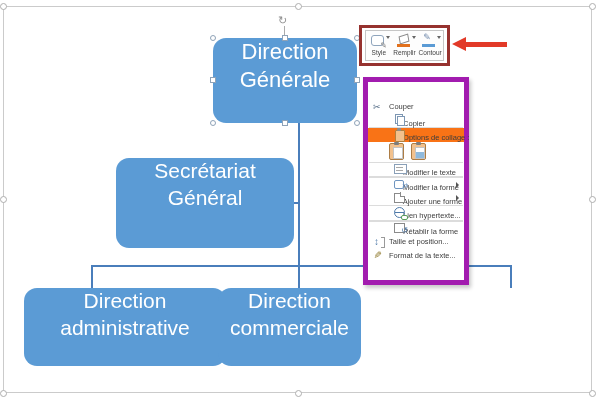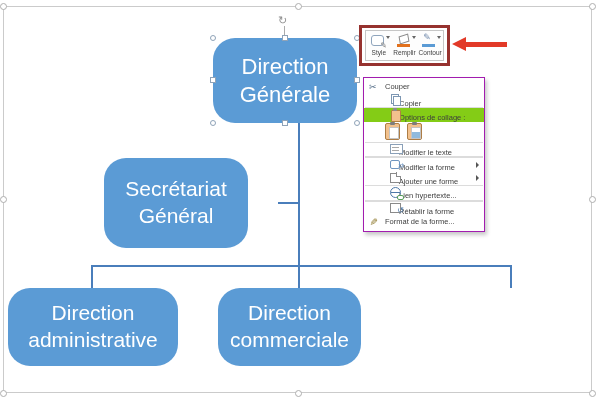--- a/index.html
+++ b/index.html
@@ -2,35 +2,35 @@
 <html><head>
 <meta charset="utf-8">
 <style>
   html,body{margin:0;padding:0;background:#fff;}
   #screen{position:relative;width:600px;height:407px;background:#fff;overflow:hidden;
           font-family:"Liberation Sans",sans-serif;}
   
   .frame{position:absolute;left:3px;top:6px;width:589px;height:387px;border:1px solid #cbcbcb;box-sizing:border-box;}
   .fh{position:absolute;width:7px;height:7px;background:#fff;border:1px solid #aeaeae;border-radius:50%;box-sizing:border-box;z-index:5;}
   
-  .node{position:absolute;background:#5b9bd5;border-radius:22px;color:#fff;display:flex;align-items:center;justify-content:center;text-align:center;font-size:21px;line-height:1.27;z-index:3;}
+  .node{position:absolute;background:#5b9bd5;border-radius:13px;color:#fff;display:flex;align-items:flex-start;justify-content:center;text-align:center;font-size:21px;line-height:1.27;z-index:3;}
   .node .lbl{padding:0 4px;}
   #n0{font-size:22px;}
   
   .line{position:absolute;background:#4a7ebb;z-index:1;}
   
   .sh{position:absolute;width:6px;height:6px;background:#fff;border:1px solid #8fa3b8;box-sizing:border-box;z-index:6;}
   .sh.round{border-radius:50%;}
   .rot{position:absolute;left:278px;top:14px;color:#8f8f8f;font-size:11px;z-index:6;}
   .rot-stem{position:absolute;left:284px;top:26px;width:1px;height:9px;background:#ababab;z-index:6;}
   
-  .cmenu{position:absolute;left:363px;top:77px;width:122px;background:#fff;border:1px solid #a21caf;
-         box-shadow:2px 3px 4px rgba(0,0,0,.22);padding:2px 0;box-sizing:border-box;z-index:30;}
+  .cmenu{position:absolute;left:363px;top:77px;width:106px;background:#fff;border:5px solid #a21caf;
+         box-shadow:2px 3px 4px rgba(0,0,0,.22);padding:18px 0;box-sizing:border-box;z-index:30;}
   .crow{position:relative;height:13.5px;line-height:13.5px;font-size:7.5px;color:#3d3d3d;padding-left:21px;white-space:nowrap;cursor:default;}
-  .crow.shaded{background:#84cc16;}
+  .crow.shaded{background:#f97316;}
   .mi{position:absolute;left:5px;top:50%;transform:translateY(-50%);width:12px;height:12px;display:inline-block;}
   .sep{height:1px;background:#dcdcdc;margin:0 1px;}
   .sub-arrow{position:absolute;right:5px;top:50%;transform:translateY(-50%);width:0;height:0;
              border-left:3px solid #555;border-top:3px solid transparent;border-bottom:3px solid transparent;}
   .paste-row{position:relative;height:20px;display:flex;align-items:center;gap:7px;padding-left:21px;}
   
   .ic-cut::before{content:"\2702";font-size:9px;color:#516a85;position:absolute;left:0;top:0;}
   .ic-copy{position:relative;}
   .ic-copy::before{content:"";position:absolute;left:1px;top:0;width:6px;height:8px;background:#fff;border:1px solid #7d97b3;}
   .ic-copy::after{content:"";position:absolute;left:3px;top:2px;width:6px;height:8px;background:#fff;border:1px solid #7d97b3;}
@@ -99,24 +99,24 @@
 
   <div class="line" style="left:298px;top:123px;width:2px;height:165px"></div>
   <div class="line" style="left:278px;top:202px;width:21px;height:2px"></div>
   <div class="line" style="left:91px;top:265px;width:421px;height:2px"></div>
   <div class="line" style="left:91px;top:265px;width:2px;height:23px"></div>
   <div class="line" style="left:510px;top:265px;width:2px;height:23px"></div>
 
   <div class="node" id="n0" style="left:213px;top:38px;width:144px;height:85px">
     <span class="lbl">Direction Générale</span>
   </div>
-  <div class="node" style="left:104px;top:158px;width:144px;height:90px">
+  <div class="node" style="left:116px;top:158px;width:178px;height:90px">
     <span class="lbl">Secrétariat Général</span>
   </div>
-  <div class="node" style="left:8px;top:288px;width:170px;height:78px">
+  <div class="node" style="left:24px;top:288px;width:202px;height:78px">
     <span class="lbl">Direction administrative</span>
   </div>
   <div class="node" style="left:218px;top:288px;width:143px;height:78px">
     <span class="lbl">Direction commerciale</span>
   </div>
 
   <span class="rot">↻</span>
   <div class="rot-stem"></div>
   <div class="sh round" style="left:210px;top:35px"></div>
   <div class="sh" style="left:282px;top:35px"></div>
@@ -167,22 +167,26 @@
       <span class="mi ic-link"></span>
       <span>Lien hypertexte...</span>
     </div>
     <div class="sep"></div>
     <div class="sep"></div>
     <div class="crow">
       <span class="mi ic-reset"></span>
       <span>Rétablir la forme</span>
     </div>
     <div class="crow">
+      <span class="mi ic-size"></span>
+      <span>Taille et position...</span>
+    </div>
+    <div class="crow">
       <span class="mi ic-format"></span>
-      <span>Format de la forme...</span>
+      <span>Format de la texte...</span>
     </div>
   </div>
 
   <div class="mtb">
     <div class="tb-btn">
       <span class="tb-ico">
           <span class="ic-style"></span>
           <span class="caret"></span>
         </span>
       <span class="tb-label">Style</span>

